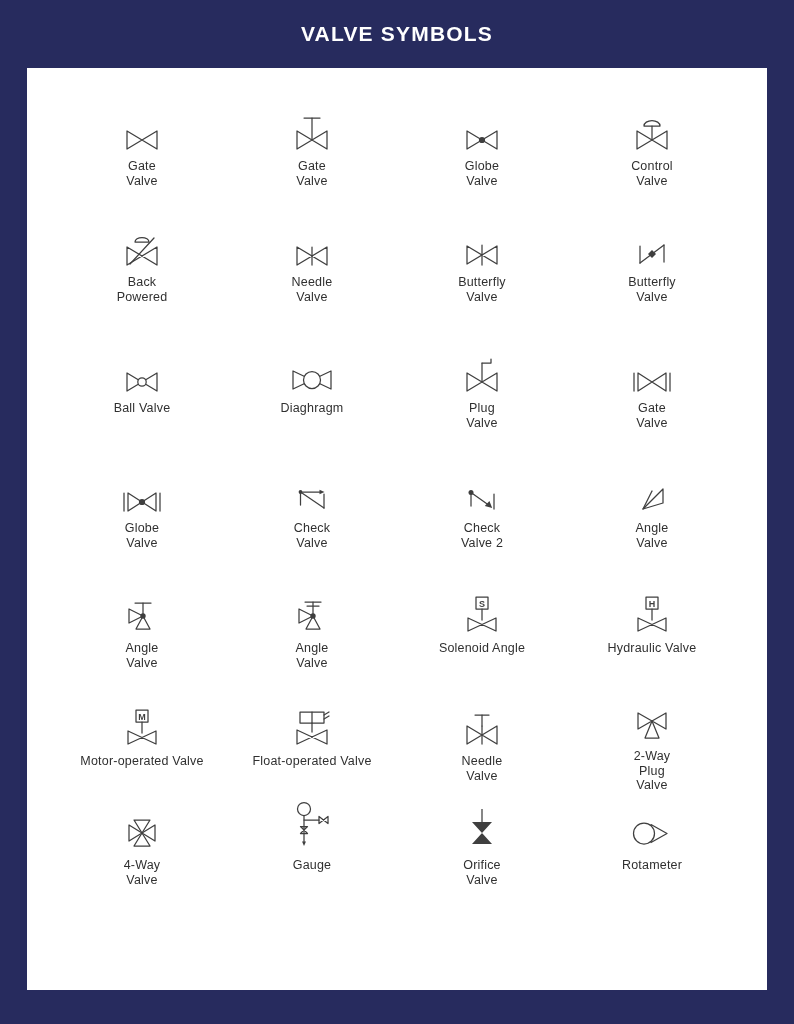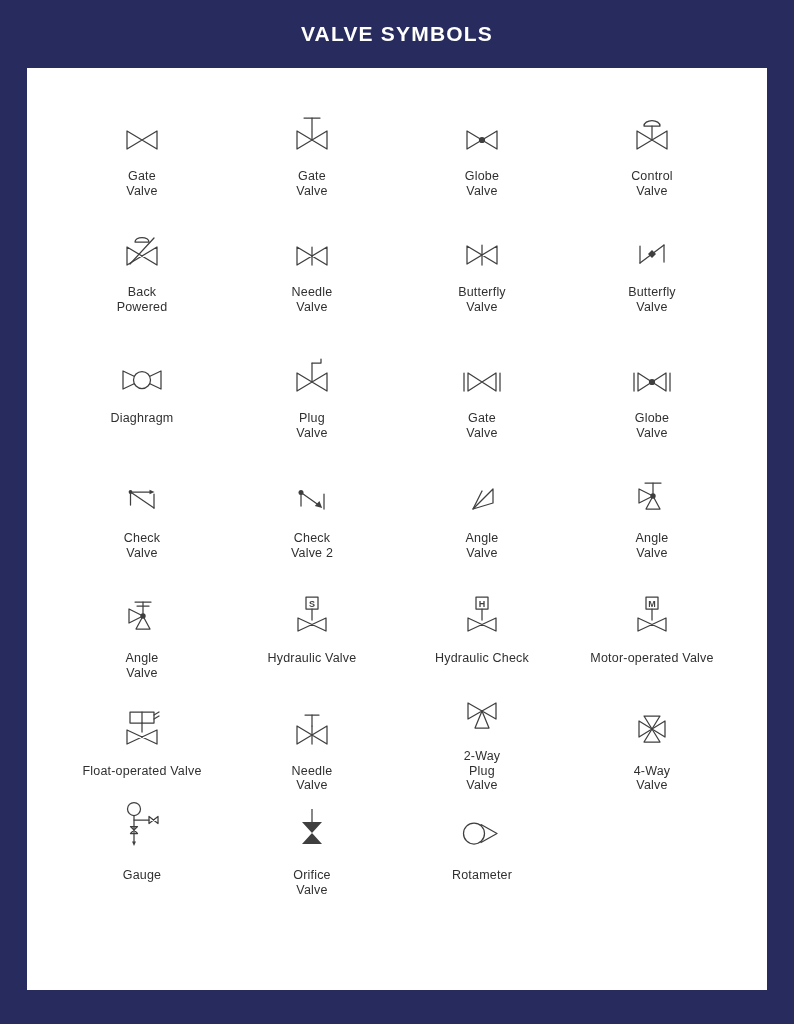--- a/index.html
+++ b/index.html
@@ -39,21 +39,21 @@
     stroke:var(--stroke,#3f3f3f);fill:none;stroke-width:1.25;
     stroke-linecap:round;stroke-linejoin:round;
   }
   .icon-box .f{fill:var(--stroke,#3f3f3f);stroke:none;}
   .icon-box .w{fill:#ffffff;}
   .icon-box text{
     fill:var(--stroke,#3f3f3f);stroke:none;text-anchor:middle;
     font:700 9px "Liberation Sans",sans-serif;
   }
   .label{
-    margin-top:19px;font-size:12.5px;line-height:1.17;color:var(--text,#303030);
+    margin-top:9px;font-size:12.5px;line-height:1.17;color:var(--text,#303030);
     text-align:center;white-space:pre-line;letter-spacing:.2px;
   }
 </style>
 </head>
 <body style="--navy: #272b5e; --paper: #ffffff; --stroke: #3f3f3f; --text: #303030;">
 
 <header class="titlebar">
   <h1>VALVE SYMBOLS</h1>
 </header>
 
@@ -138,20 +138,29 @@
             <path d="M28 3 L28 20"></path>
             <path d="M4 21 L28 3"></path>
             <path class="f" d="M16 8 L20 12 L16 16 L12 12 Z"></path>
           </svg>
         </div>
         <div class="label">Butterfly
 Valve</div>
       </div>
       <div class="cell">
         <div class="icon-box">
+          <svg width="32" height="20" viewBox="0 0 32 20">
+            <path d="M1 1 L1 19 L31 1 L31 19 Z"></path>
+            <circle class="w" cx="16" cy="10" r="4.2"></circle>
+          </svg>
+        </div>
+        <div class="label">Ball Valve</div>
+      </div>
+      <div class="cell">
+        <div class="icon-box">
           <svg width="40" height="24" viewBox="0 0 40 24">
             <path d="M1 3 L1 21 L39 3 L39 21 Z"></path>
             <circle class="w" cx="20" cy="12" r="8.5"></circle>
           </svg>
         </div>
         <div class="label">Diaghragm</div>
       </div>
       <div class="cell">
         <div class="icon-box">
           <svg width="34" height="36" viewBox="0 0 34 36">
@@ -252,32 +261,32 @@
       </div>
       <div class="cell">
         <div class="icon-box">
           <svg width="30" height="36" viewBox="0 0 30 36">
             <rect x="9" y="1" width="12" height="12"></rect>
             <text x="15" y="10.5">S</text>
             <path d="M15 13 L15 24"></path>
             <path d="M1 22 L1 35 L29 22 L29 35 Z"></path>
           </svg>
         </div>
-        <div class="label">Hydraulic Valve</div>
+        <div class="label">Solenoid Angle</div>
       </div>
       <div class="cell">
         <div class="icon-box">
           <svg width="30" height="36" viewBox="0 0 30 36">
             <rect x="9" y="1" width="12" height="12"></rect>
             <text x="15" y="10.5">H</text>
             <path d="M15 13 L15 24"></path>
             <path d="M1 22 L1 35 L29 22 L29 35 Z"></path>
           </svg>
         </div>
-        <div class="label">Hydraulic Check</div>
+        <div class="label">Hydraulic Valve</div>
       </div>
       <div class="cell">
         <div class="icon-box">
           <svg width="30" height="36" viewBox="0 0 30 36">
             <rect x="9" y="1" width="12" height="12"></rect>
             <text x="15" y="10.5">M</text>
             <path d="M15 13 L15 24"></path>
             <path d="M1 22 L1 35 L29 22 L29 35 Z"></path>
           </svg>
         </div>

